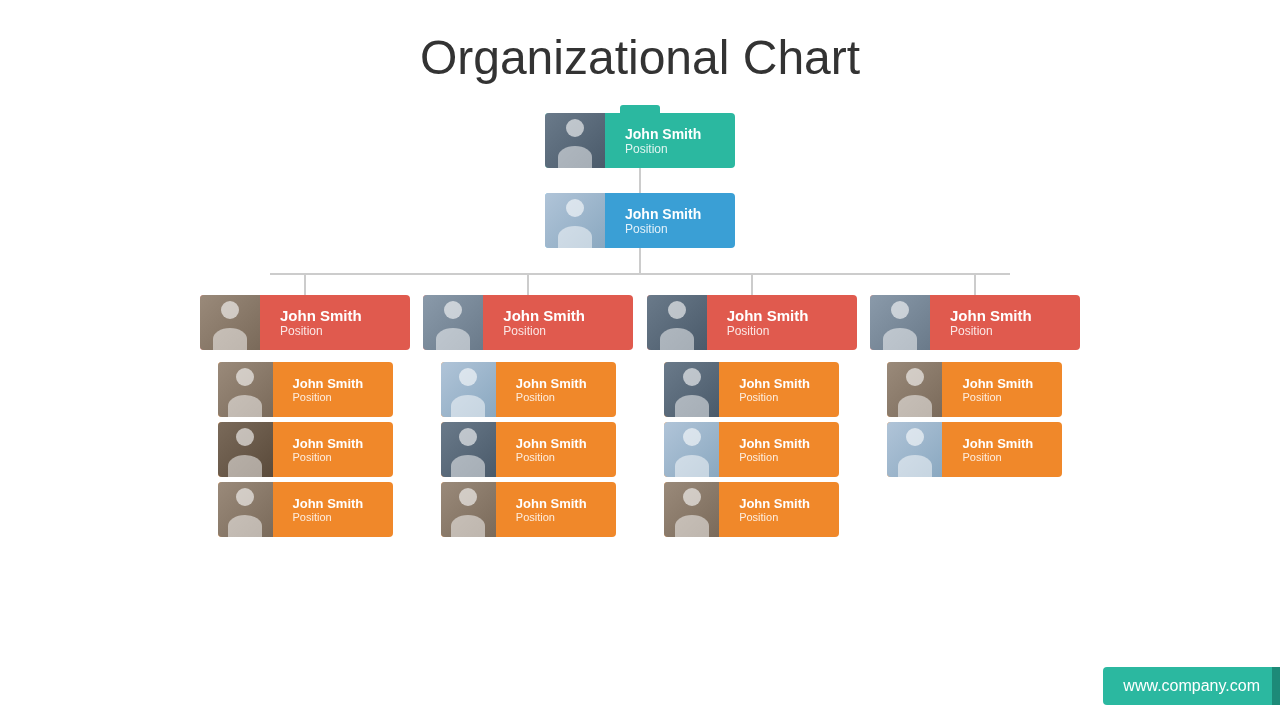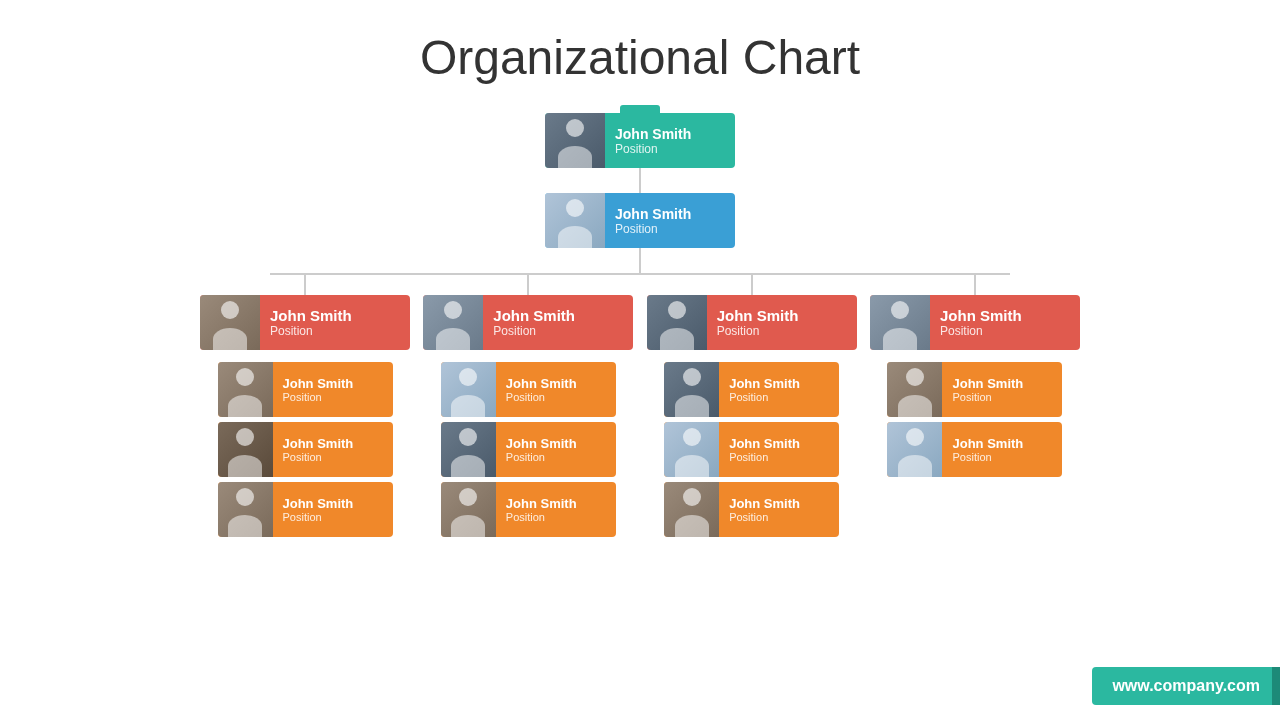--- a/index.html
+++ b/index.html
@@ -21,20 +21,21 @@
       margin-bottom: 20px;
     }
 
     
     .card {
       display: flex;
       align-items: center;
       border-radius: 4px;
       overflow: hidden;
       cursor: pointer;
+      gap: 10px;
     }
 
     .card-avatar {
       width: 60px;
       height: 55px;
       background: #ccc;
       flex-shrink: 0;
       display: flex;
       align-items: center;
       justify-content: center;
@@ -108,21 +109,21 @@
     }
 
     .footer-badge {
       position: absolute;
       bottom: 15px;
       right: 0;
       background: #2bb8a0;
       color: white;
       padding: 10px 20px;
       font-size: 16px;
-      font-weight: bold;
+      font-weight: normal;
       border-radius: 4px 0 0 4px;
     }
 
     .footer-badge::after {
       content: '';
       position: absolute;
       right: 0;
       top: 0;
       bottom: 0;
       width: 8px;

